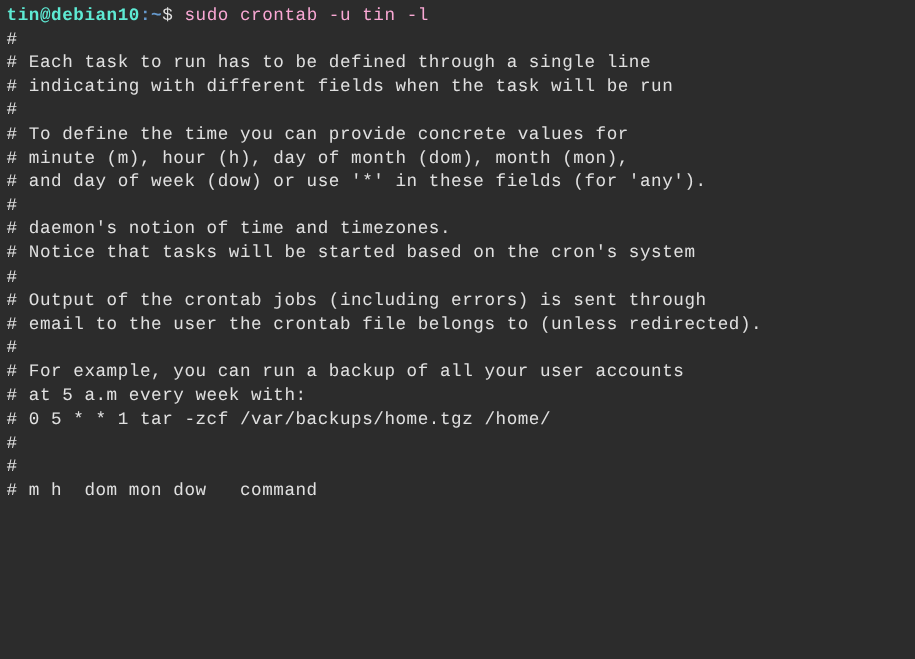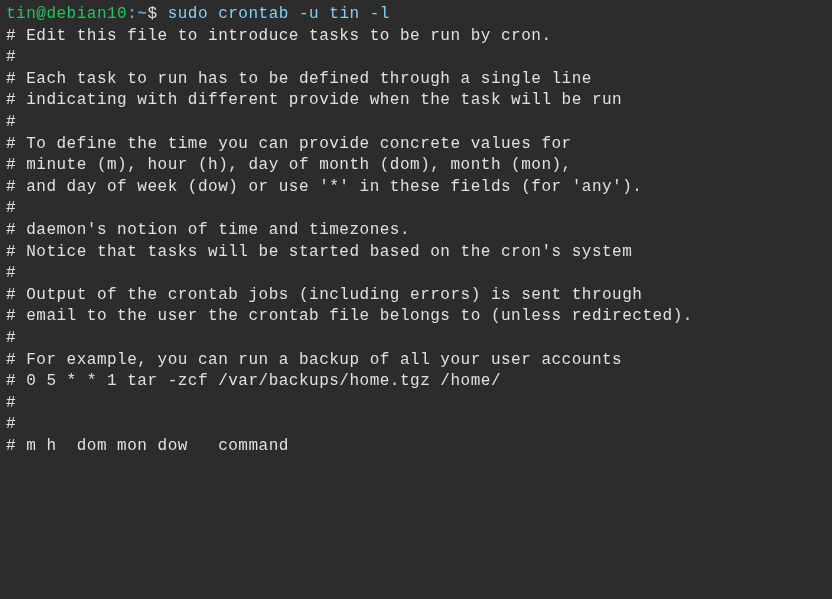--- a/index.html
+++ b/index.html
@@ -16,56 +16,56 @@
       width: 832px;
       height: 599px;
       overflow: hidden;
       color: #e0e0e0;
       letter-spacing: 0.5px;
     }
     .prompt-line {
       white-space: pre;
     }
     .user-host {
-      color: #22c55e;
-      font-weight: normal;
+      color: #5eead4;
+      font-weight: bold;
     }
     .colon-tilde {
       color: #6699cc;
       font-weight: bold;
     }
     .dollar {
       color: #e0e0e0;
     }
     .command {
-      color: #7dd3fc;
+      color: #f9a8d4;
     }
     .output-line {
       color: #e0e0e0;
       white-space: pre;
     }
   </style>
 </head>
 <body>
 
 <div class="prompt-line"><span class="user-host">tin@debian10</span><span class="colon-tilde">:</span><span class="colon-tilde">~</span><span class="dollar">$</span> <span class="command">sudo crontab -u tin -l</span></div>
 <div id="terminal-output">
-    <div class="output-line"># Edit this file to introduce tasks to be run by cron.</div>
     <div class="output-line">#</div>
     <div class="output-line"># Each task to run has to be defined through a single line</div>
-    <div class="output-line"># indicating with different provide when the task will be run</div>
+    <div class="output-line"># indicating with different fields when the task will be run</div>
     <div class="output-line">#</div>
     <div class="output-line"># To define the time you can provide concrete values for</div>
     <div class="output-line"># minute (m), hour (h), day of month (dom), month (mon),</div>
     <div class="output-line"># and day of week (dow) or use '*' in these fields (for 'any').</div>
     <div class="output-line">#</div>
     <div class="output-line"># daemon's notion of time and timezones.</div>
     <div class="output-line"># Notice that tasks will be started based on the cron's system</div>
     <div class="output-line">#</div>
     <div class="output-line"># Output of the crontab jobs (including errors) is sent through</div>
     <div class="output-line"># email to the user the crontab file belongs to (unless redirected).</div>
     <div class="output-line">#</div>
     <div class="output-line"># For example, you can run a backup of all your user accounts</div>
+    <div class="output-line"># at 5 a.m every week with:</div>
     <div class="output-line"># 0 5 * * 1 tar -zcf /var/backups/home.tgz /home/</div>
     <div class="output-line">#</div>
     <div class="output-line">#</div>
     <div class="output-line"># m h  dom mon dow   command</div>
   </div>
 
 </body></html>

